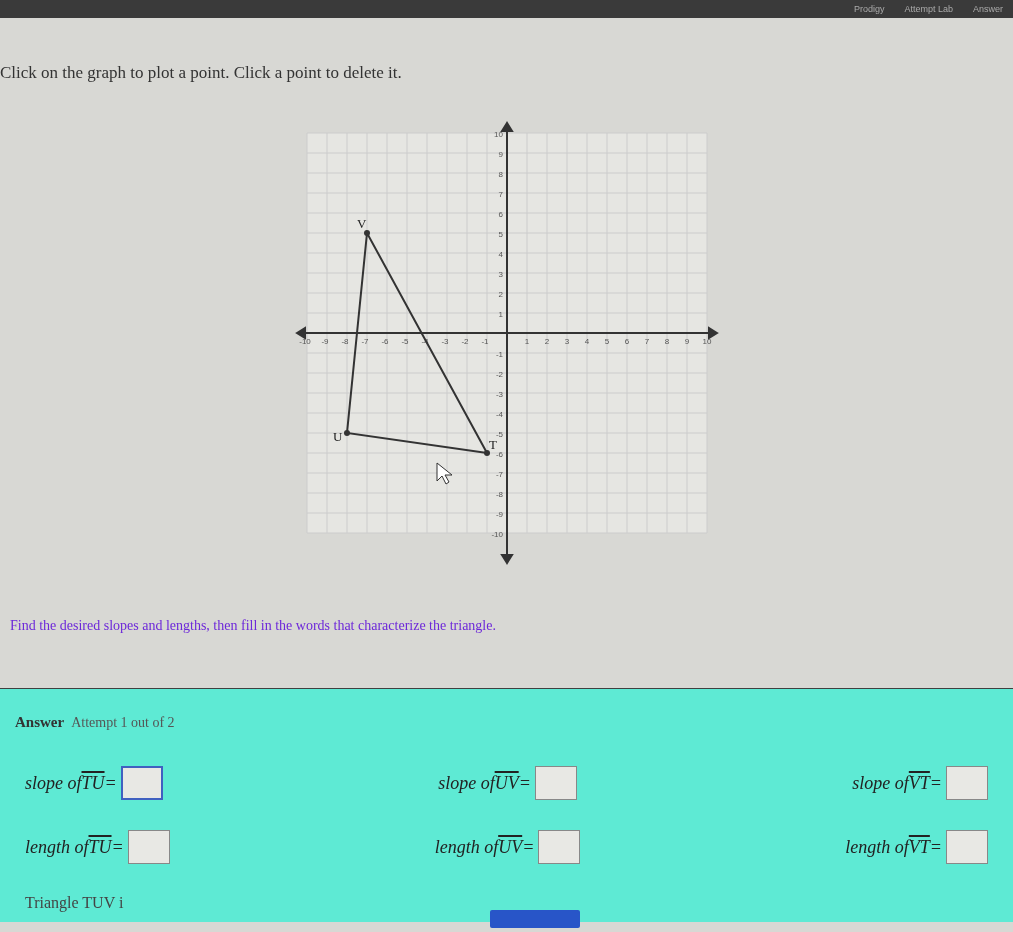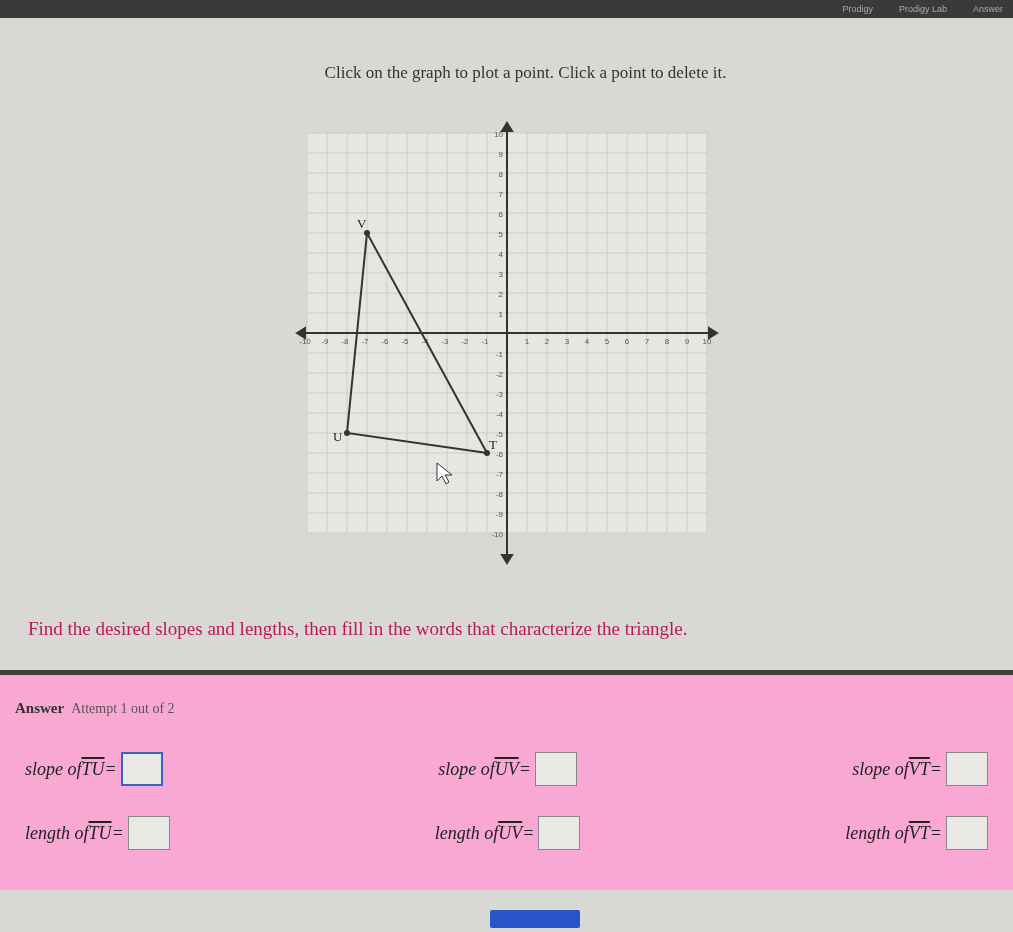--- a/index.html
+++ b/index.html
@@ -10,51 +10,50 @@
       height: 932px;
       overflow: hidden;
       position: relative;
     }
     .top-bar {
       height: 18px;
       background: #3a3a3a;
       display: flex;
       justify-content: flex-end;
       align-items: center;
-      gap: 26px;
+      gap: 20px;
       padding-right: 10px;
       font-size: 9px;
       color: #aaa;
       font-family: Arial, sans-serif;
     }
     .top-bar span { display: inline-flex; align-items: center; gap: 3px; }
     .instruction {
-      text-align: center;
       font-size: 17px;
       color: #333;
       margin-top: 45px;
       margin-bottom: 30px;
-      margin-left: 38px;
     }
     .graph-container {
       width: 440px;
       height: 470px;
       margin: 0 auto;
       position: relative;
     }
     .question {
-      font-size: 19px;
-      color: #be185d;
-      margin: 35px 0 0 28px;
+      font-size: 14px;
+      color: #6d28d9;
+      margin: 35px 0 0 10px;
       padding-bottom: 30px;
     }
     .answer-section {
-      background: #f9a8d4;
+      background: #5eead4;
       padding: 25px 15px 10px 15px;
-      border-top: 5px solid #404040;
+      border-top: 1px solid #404040;
+      margin-top: 24px;
     }
     .answer-header {
       font-size: 14px;
       color: #555;
       margin-bottom: 35px;
     }
     .answer-header b { color: #333; font-size: 15px; }
     .answer-row {
       display: flex;
       justify-content: space-between;
@@ -98,21 +97,21 @@
       height: 18px;
       background: #2855c8;
       border-radius: 2px;
     }
   </style>
 </head>
 <body>
 
 <div class="top-bar">
   <span>Prodigy</span>
-  <span>Prodigy Lab</span>
+  <span>Attempt Lab</span>
   <span>Answer</span>
 </div>
 
 <div class="instruction">Click on the graph to plot a point. Click a point to delete it.</div>
 
 <div class="graph-container">
   <svg width="440" height="470" viewBox="0 0 440 470">
 
     <rect x="20" y="20" width="400" height="400" fill="#e6e6e2"></rect>
 
@@ -275,15 +274,16 @@
       <span class="input-box"></span>
     </div>
     <div class="answer-item">
       <span>length of </span>
         <span class="overline">VT</span>
         <span> =</span>
       <span class="input-box"></span>
     </div>
   </div>
 
+  <div class="partial-bottom">Triangle TUV i</div>
 </div>
 
 <div class="submit-hint"></div>
 
 </body></html>

